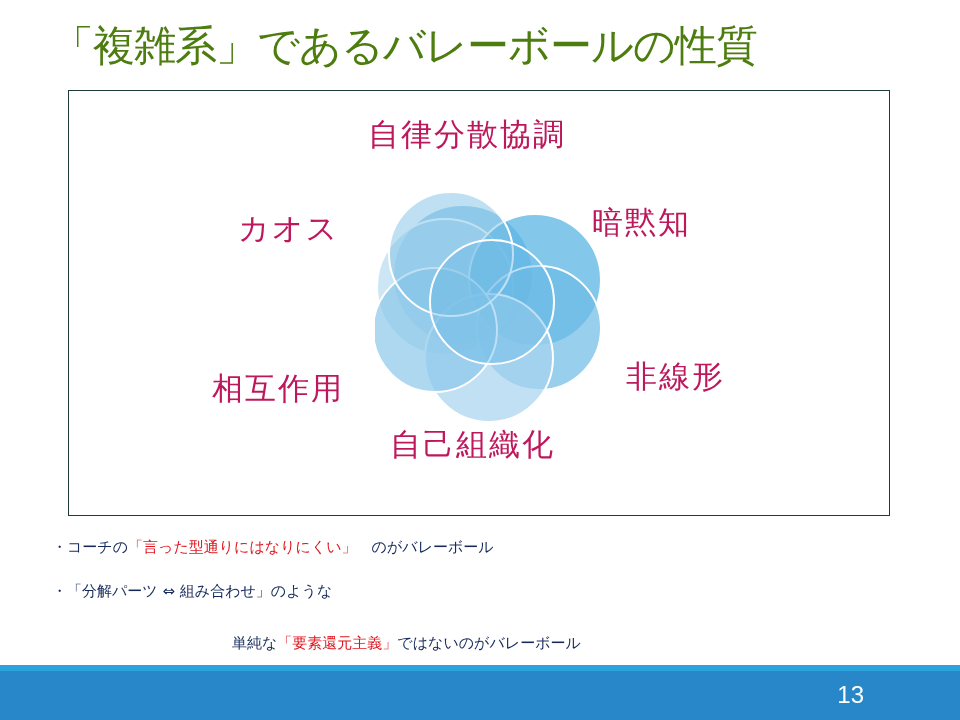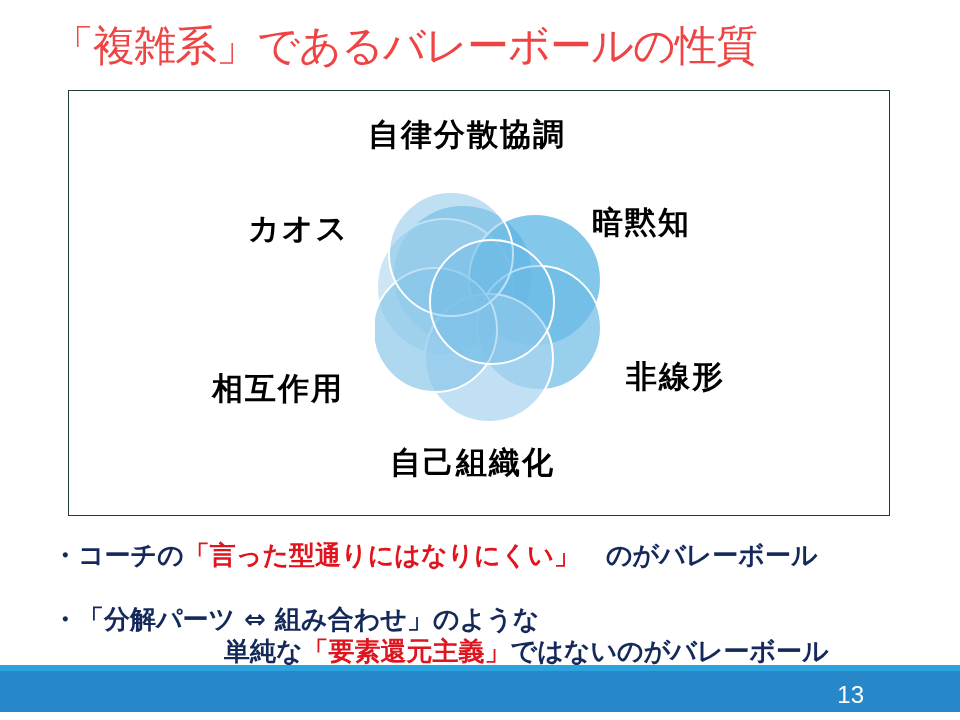--- a/index.html
+++ b/index.html
@@ -3,83 +3,83 @@
 <meta charset="utf-8">
 <style>
   html, body { margin: 0; padding: 0; }
   body {
     width: 960px; height: 720px; position: relative; overflow: hidden;
     background: #ffffff;
     font-family: "DejaVu Sans", "Liberation Sans", sans-serif;
   }
   .title {
     position: absolute; left: 52px; top: 18px;
-    font-size: 42px; color: #ef4444; letter-spacing: -1px;
+    font-size: 42px; color: #4d7c0f; letter-spacing: -1px;
     font-weight: normal; white-space: nowrap;
   }
   .box {
     position: absolute; left: 68px; top: 90px; width: 822px; height: 426px;
     border: 1.5px solid #1f3a3a; box-sizing: border-box;
   }
   .label {
-    position: absolute; font-weight: bold; color: #000000;
+    position: absolute; font-weight: normal; color: #be185d;
     font-size: 31px; white-space: nowrap; letter-spacing: 2px;
   }
   .flower { position: absolute; left: 375px; top: 182px; }
   .bullet {
-    position: absolute; left: 52px; font-weight: bold; font-size: 26px;
+    position: absolute; left: 52px; font-weight: normal; font-size: 15px;
     color: #14285a; white-space: nowrap;
   }
   .red { color: #e0141e; }
   .footer {
-    position: absolute; left: 0; top: 665px; width: 960px; height: 47px;
+    position: absolute; left: 0; top: 665px; width: 960px; height: 55px;
     background: #2887c8;
   }
   .footer-top { position: absolute; left: 0; top: 0; width: 960px; height: 6px; background: #2ba3dc; }
   .page-num {
     position: absolute; right: 96px; top: 16px; color: #ffffff;
     font-family: "Liberation Sans", sans-serif; font-size: 24px;
   }
 </style>
 </head>
 <body>
 
 <div>
   <div class="title">「複雑系」であるバレーボールの性質</div>
 
   <div class="box"></div>
 
   <div class="label" style="left:368px; top:114px;">自律分散協調</div>
-  <div class="label" style="left:248px; top:208px;">カオス</div>
+  <div class="label" style="left:238px; top:208px;">カオス</div>
   <div class="label" style="left:592px; top:202px;">暗黙知</div>
   <div class="label" style="left:212px; top:368px;">相互作用</div>
   <div class="label" style="left:626px; top:356px;text-align:right;">非線形</div>
-  <div class="label" style="left:390px; top:442px;">自己組織化</div>
+  <div class="label" style="left:390px; top:424px;">自己組織化</div>
 
   <svg class="flower" width="230" height="240" viewBox="0 0 230 240">
     <g stroke="#ffffff" stroke-width="2">
       <circle cx="88" cy="93" r="70" fill="#7fc1e6" fill-opacity="0.75"></circle>
       <circle cx="70" cy="105" r="68" fill="#b6dbf1" fill-opacity="0.7"></circle>
       <circle cx="160" cy="98" r="66" fill="#4fb0e2" fill-opacity="0.7"></circle>
       <circle cx="164" cy="146" r="62" fill="#6cbbe6" fill-opacity="0.7"></circle>
       <circle cx="114" cy="176" r="64" fill="#a6d3ee" fill-opacity="0.7"></circle>
       <circle cx="60" cy="148" r="62" fill="#8cc8ea" fill-opacity="0.7"></circle>
       <circle cx="76" cy="72" r="62" fill="#7fc1e6" fill-opacity="0.5"></circle>
       <circle cx="117" cy="120" r="62" fill="#6cbbe6" fill-opacity="0.45"></circle>
     </g>
   </svg>
 
   <div class="bullet" style="top:538px;">
     <span>・</span><span>コーチの</span><span class="red">「言った型通りにはなりにくい」</span><span>　のがバレーボール</span>
   </div>
 
-  <div class="bullet" style="top:602px;">
+  <div class="bullet" style="top:582px;">
     <span>・</span><span>「分解パーツ ⇔ 組み合わせ」のような</span>
   </div>
-  <div class="bullet" style="top:634px; left:224px;">
+  <div class="bullet" style="top:634px; left:232px;">
     <span>単純な</span><span class="red">「要素還元主義」</span><span>ではないのがバレーボール</span>
   </div>
 
   <div class="footer">
     <div class="footer-top"></div>
     <div class="page-num">13</div>
   </div>
 </div>
 
 </body></html>

